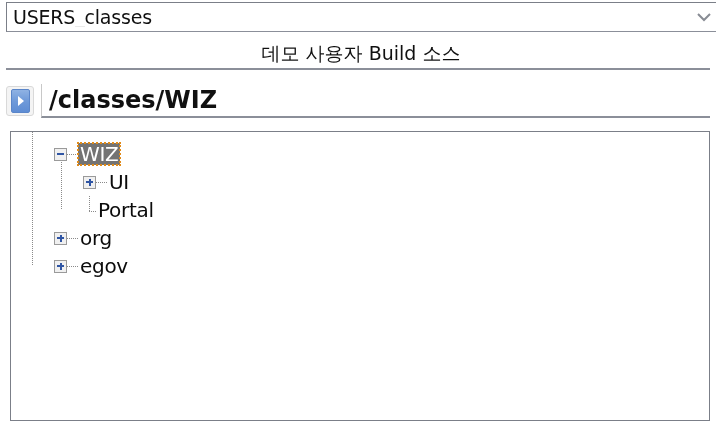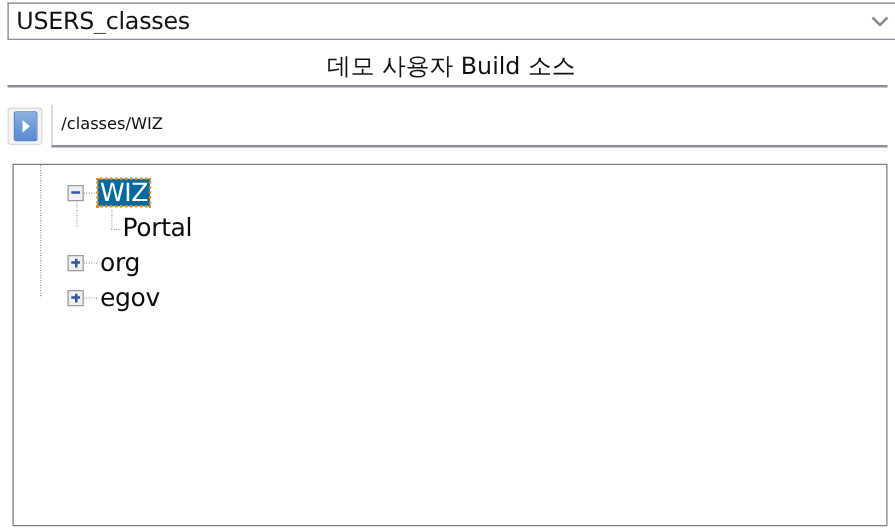--- a/index.html
+++ b/index.html
@@ -119,24 +119,25 @@
     margin-left: 7px;
     box-sizing: border-box;
     background: #ffffff;
     border-left: 1px solid #c8c8c8;
     border-bottom: 2px solid #8b8f99;
     display: flex;
     align-items: center;
   }
   #path-value {
     padding-left: 7px;
-    font-size: 13px;
+    font-size: 24px;
     line-height: 20px;
     color: #101010;
     white-space: nowrap;
+    font-weight: bold;
   }
 
   
   #tree-panel {
     position: absolute;
     left: 10px;
     top: 131px;
     width: 700px;
     height: 290px;
     box-sizing: border-box;
@@ -197,21 +198,21 @@
 
   .tlabel {
     font-size: 20px;
     line-height: 22px;
     color: #0b0b0b;
     white-space: nowrap;
     padding: 0 2px;
     letter-spacing: -0.3px;
   }
   .tlabel.selected {
-    background: #0369a1;
+    background: #737373;
     color: #ffffff;
     outline: 2px dotted #e08a18;
     outline-offset: -1px;
     padding: 0 2px;
   }
 
   
   .tchildren {
     position: relative;
     margin-left: 29px;
@@ -291,20 +292,30 @@
         <div class="tchildren with-trunk">
           <div class="tnode">
             <div class="trow">
               <span class="expander">
                 <span class="bar-h"></span>
               </span>
               <span class="stub"></span>
               <span class="tlabel selected">WIZ</span>
             </div>
             <div class="tchildren with-trunk">
+              <div class="tnode">
+                <div class="trow">
+                  <span class="expander">
+                    <span class="bar-h"></span>
+                    <span class="bar-v"></span>
+                  </span>
+                  <span class="stub"></span>
+                  <span class="tlabel">UI</span>
+                </div>
+              </div>
               <div class="tnode">
                 <div class="trow">
                   <span class="elbow"></span>
                   <span class="tlabel">Portal</span>
                 </div>
               </div>
             </div>
           </div>
           <div class="tnode">
             <div class="trow">

